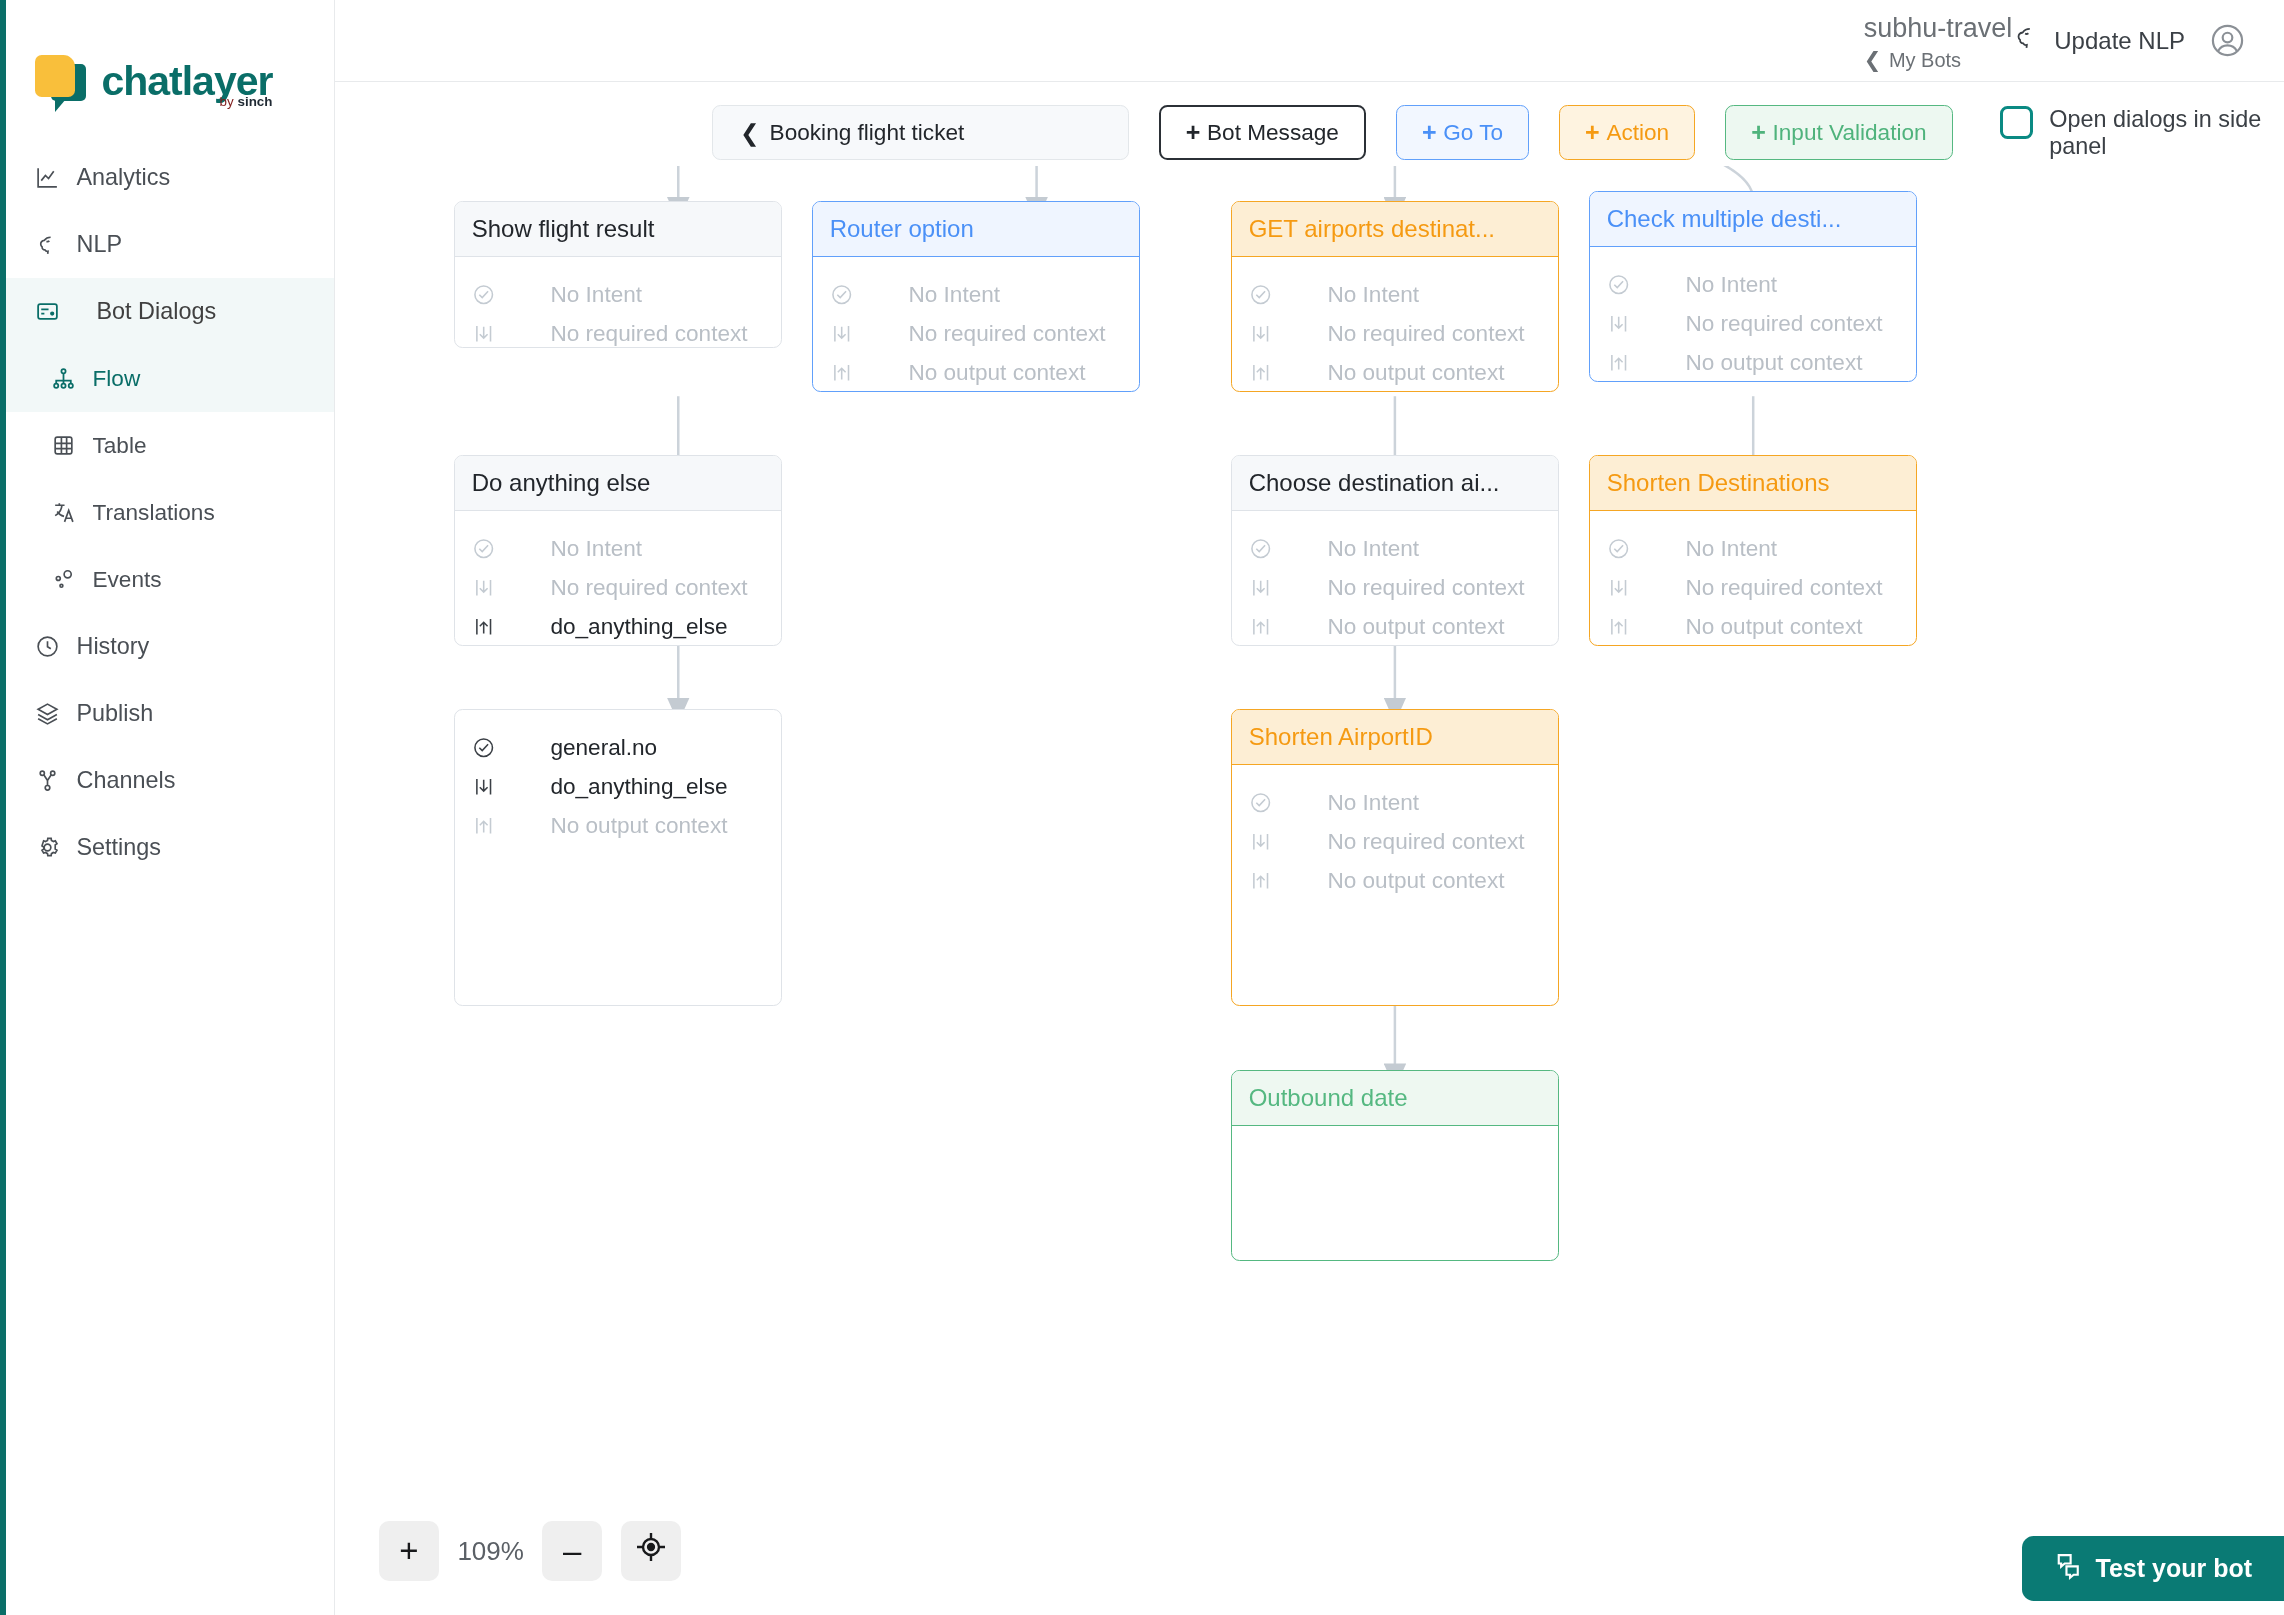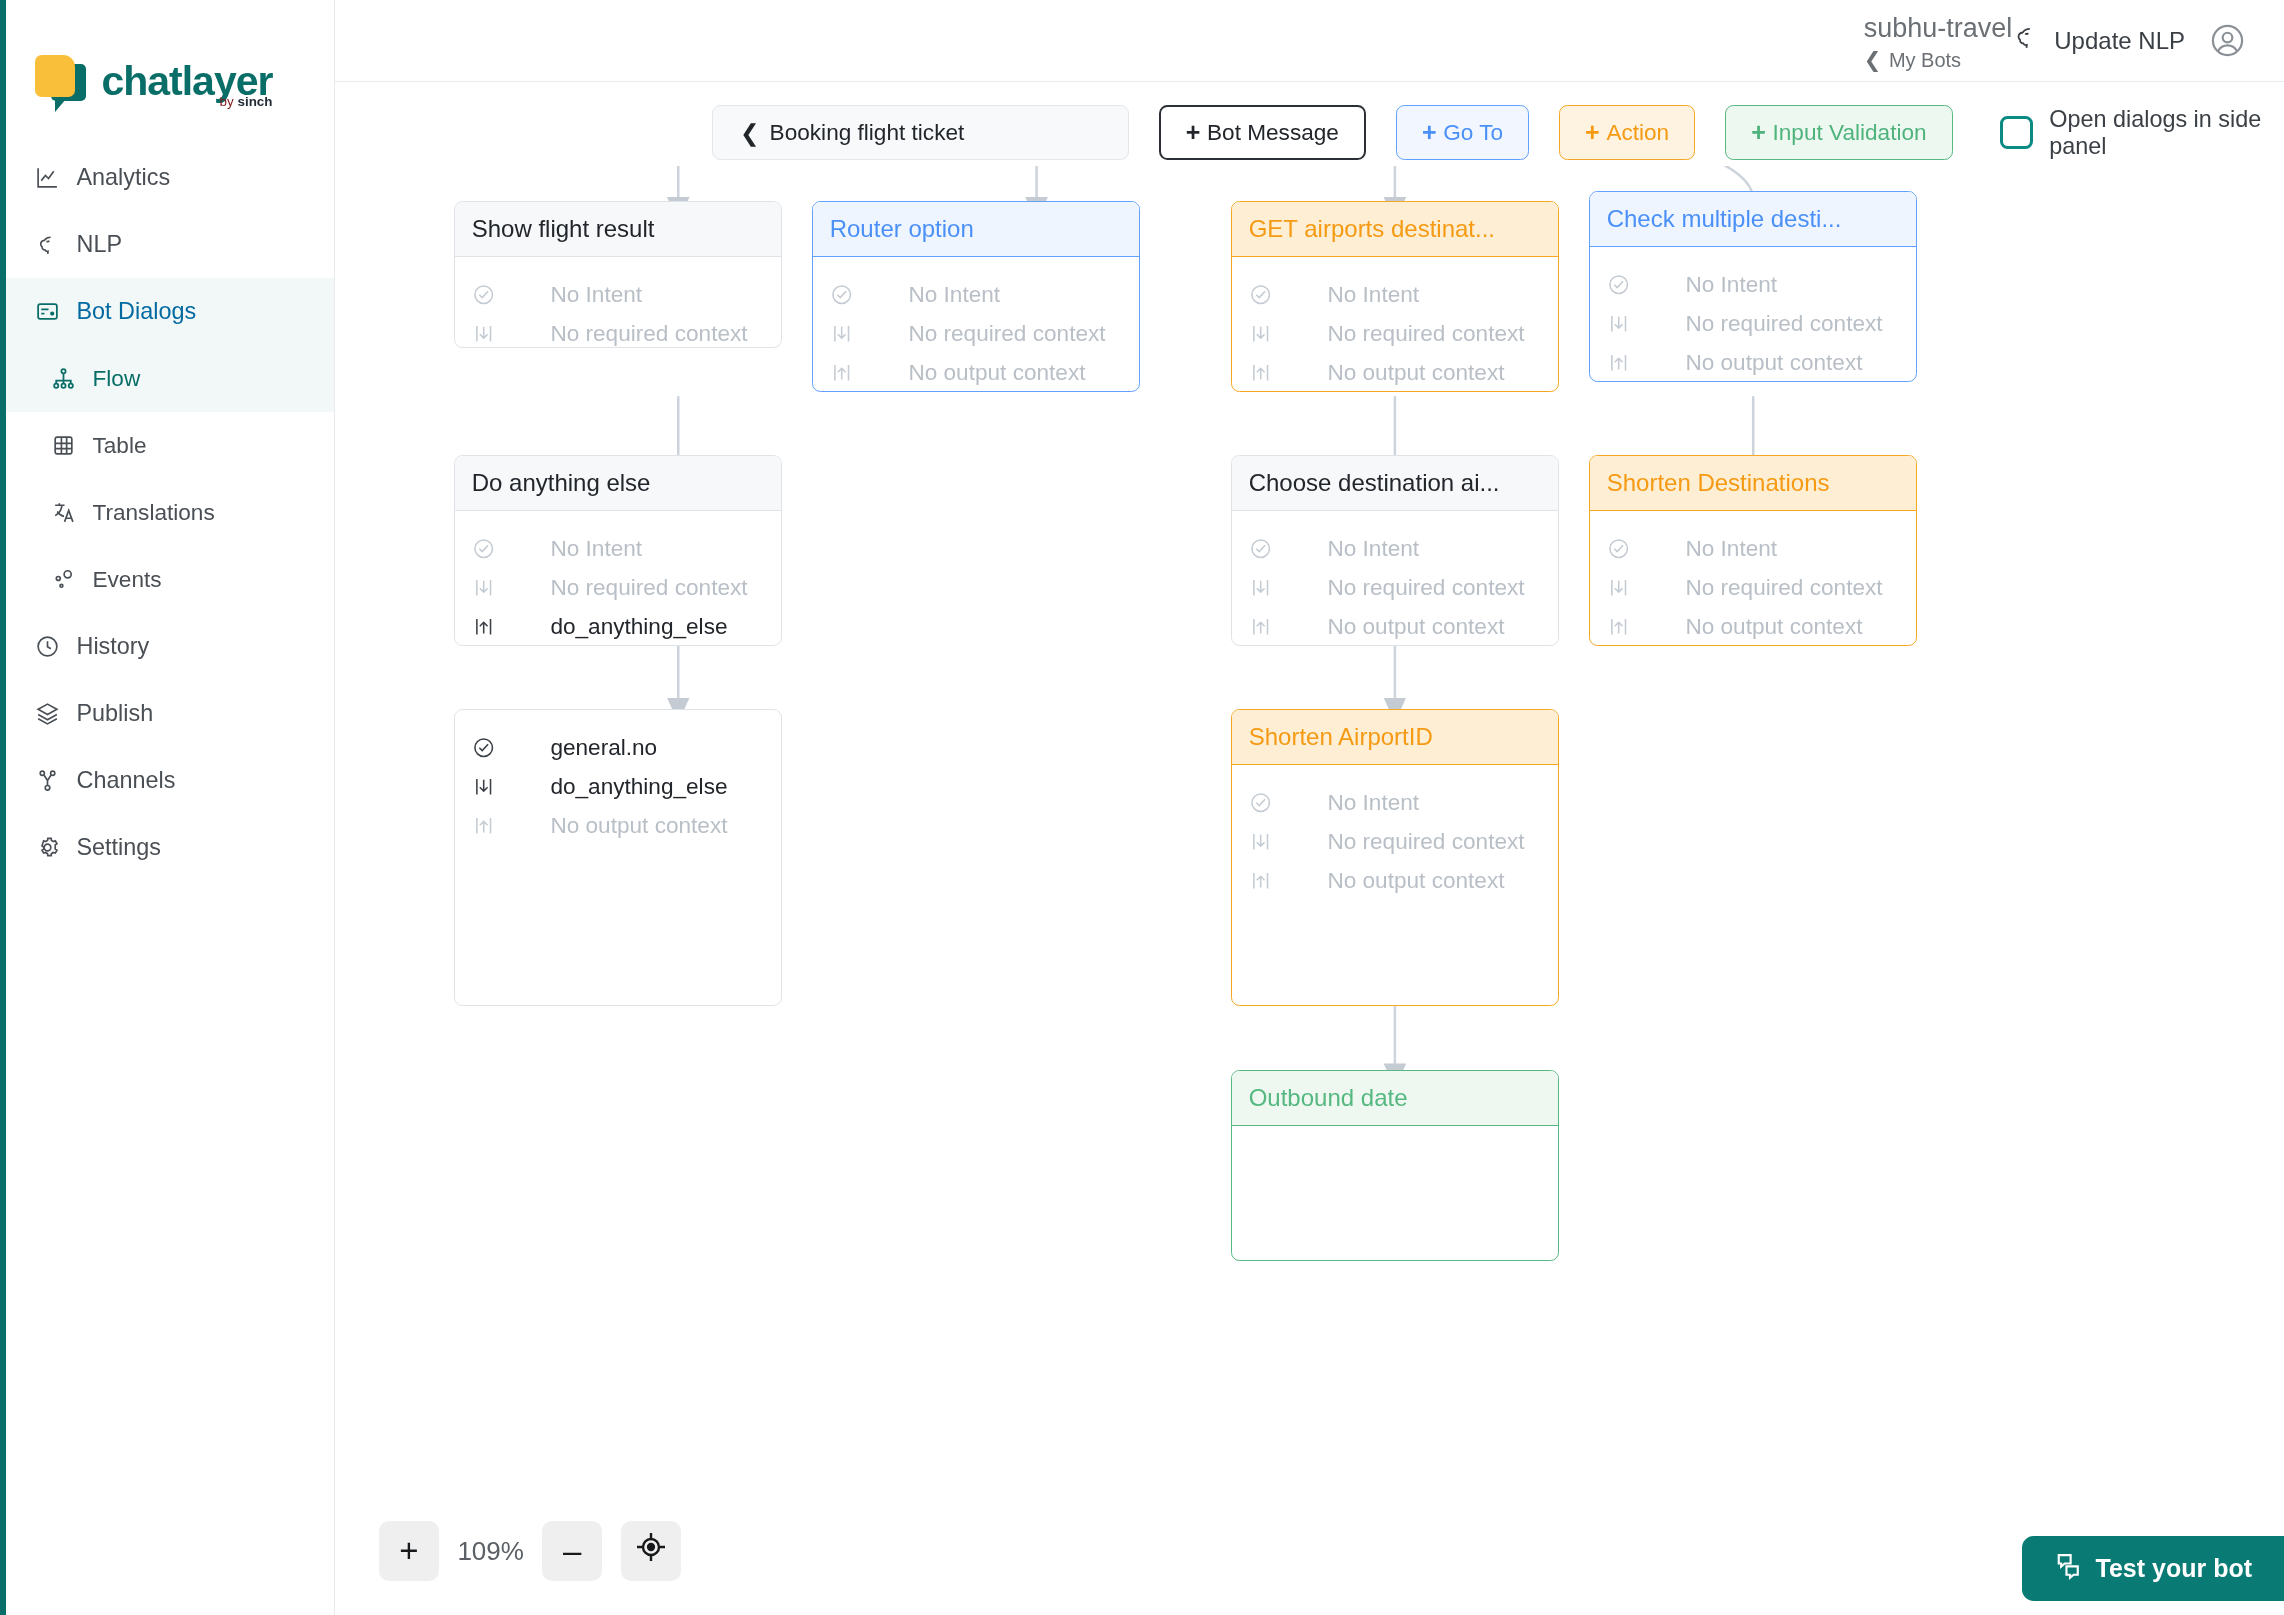--- a/index.html
+++ b/index.html
@@ -60,21 +60,21 @@
     color: #4a4f55; font-size: 23.4px;
     position: relative; cursor: pointer;
   }
   .nav-item .ic { width: 28.5px; height: 28.5px; margin-right: 15px; flex:0 0 28.5px; display:flex; align-items:center; justify-content:center;}
   .nav-item .ic svg { width: 25px; height: 25px; }
   .nav-group-active { background: #f2f8f8; }
   .nav-group-active:before {
     content: ""; position: absolute; left: 0; top: 0;
     width: 5.9px; height: 100%; background: #0a6e68;
   }
-  .nav-item.active-parent { color: #0369a1; }
+  .nav-item.active-parent { color: #404040; gap: 20px; }
   .nav-item.sub { padding-left: 49px; font-size: 22.6px; }
   .nav-item.sub.active { color: #0a6e68; }
 
   
   .main { flex: 1; height: 1616px; position: relative; background: #fff; }
   .topbar {
     height: 82px; border-bottom: 1.7px solid #e8eaec;
     display: flex; align-items: center; justify-content: flex-end;
     padding: 0 39px 0 50px;
   }
@@ -109,21 +109,21 @@
   .btn-crumb {
     background: #f7f9fb; border: 1.7px solid #e3e7ea; color: #22262b;
     width: 469px; justify-content: flex-start; padding-left: 27px;
     font-weight: 500;
   }
   .btn-crumb .chev { margin-right: 10px; font-size: 23.4px; }
   .btn-botmsg { background: #ffffff; border: 2.5px solid #2b3036; color: #22262b; font-weight: 500; }
   .btn-goto { background: #f2f7ff; border: 1.7px solid #61a0fb; color: #4a90f7; font-weight: 500; }
   .btn-action { background: #fef3e0; border: 1.7px solid #f5a623; color: #f59a12; font-weight: 500; }
   .btn-input { background: #edf8f1; border: 1.7px solid #55b881; color: #4fb37c; font-weight: 500; }
-  .chk-wrap { display: flex; align-items: center; margin-left: 17px; cursor: pointer; }
+  .chk-wrap { display: flex; margin-left: 17px; cursor: pointer; }
   .chk-box {
     width: 33px; height: 33px; border: 3.3px solid #0a8a83;
     border-radius: 7.5px; background: #fff; margin-right: 16.7px; flex:0 0 33px;
   }
   .chk-label { font-size: 23.4px; color: #3b4046; }
 
   
   .canvas { position: absolute; top: 166px; left: 0; right: 0; bottom: 0; overflow: hidden; }
   .edges { position: absolute; inset: 0; pixelated: none; }
   .node {

